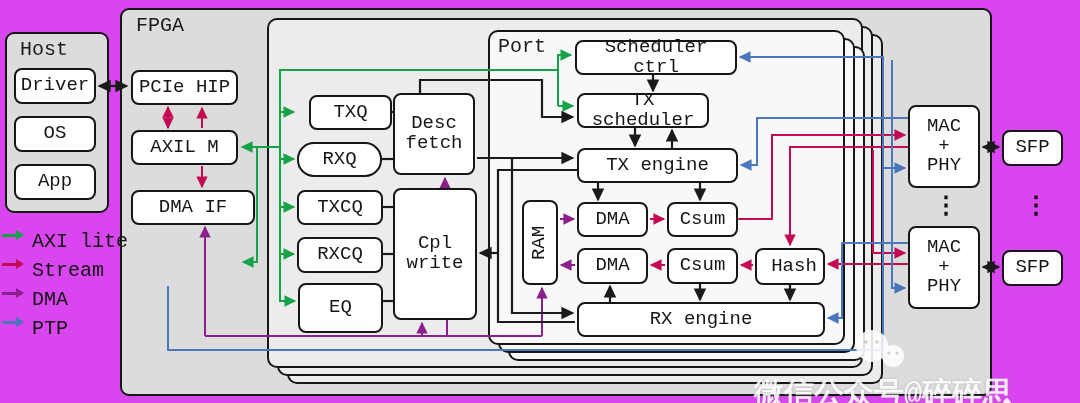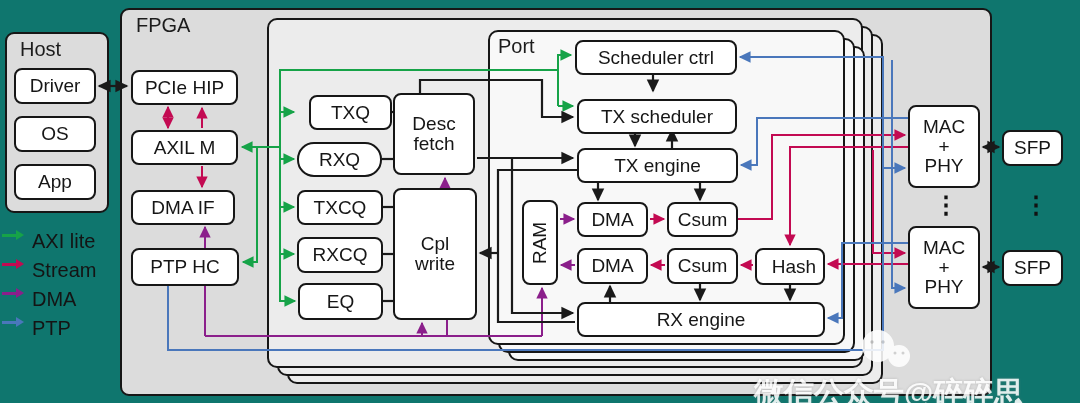--- a/index.html
+++ b/index.html
@@ -1,17 +1,17 @@
 <!DOCTYPE html>
 <html><head>
 <meta charset="utf-8">
 <style>
   html,body{margin:0;padding:0;background:#fff;}
-  .stage{position:relative;width:1080px;height:403px;background:#0f766e;overflow:hidden;
-         font-family:Liberation Sans, sans-serif;color:#1a1a1a;}
+  .stage{position:relative;width:1080px;height:403px;background:#d946ef;overflow:hidden;
+         font-family:Liberation Mono, monospace;color:#1a1a1a;}
   .container{position:absolute;border:2.5px solid #161616;border-radius:9px;box-sizing:border-box;}
   .card{position:absolute;border:2px solid #161616;border-radius:10px;box-sizing:border-box;}
   .box{position:absolute;background:#fff;border:2px solid #161616;border-radius:8px;box-sizing:border-box;
        display:flex;align-items:center;justify-content:center;text-align:center;
        font-size:19px;line-height:1.05;color:#161616;}
   .clabel{position:absolute;font-size:20px;color:#1c1c1c;}
   svg.wires{position:absolute;left:0;top:0;z-index:5;}
   .box,.clabel,.dots,.legend,.watermark{z-index:10;}
   .dots{position:absolute;font-size:24px;font-weight:700;color:#111;letter-spacing:0;}
   .legend{position:absolute;left:2px;top:230px;}
@@ -134,33 +134,32 @@
   <div class="clabel" style="left:136px;top:14px;">FPGA</div>
   <div class="clabel" style="left:20px;top:38px;">Host</div>
   <div class="clabel" style="left:498px;top:35px;">Port</div>
 
   <div class="box" style="left:14px;top:68px;width:82px;height:36px;">Driver</div>
   <div class="box" style="left:14px;top:116px;width:82px;height:36px;text-align:right;">OS</div>
   <div class="box" style="left:14px;top:164px;width:82px;height:36px;">App</div>
 
   <div class="box" style="left:131px;top:70px;width:107px;height:35px;">PCIe HIP</div>
   <div class="box" style="left:131px;top:130px;width:107px;height:35px;">AXIL M</div>
-  <div class="box" style="left:131px;top:190px;width:104px;height:35px;">DMA IF</div>
-  <div class="box" style="left:131px;top:248px;width:108px;height:38px;">PTP HC</div>
+  <div class="box" style="left:131px;top:190px;width:124px;height:35px;">DMA IF</div>
 
   <div class="box" style="left:309px;top:95px;width:83px;height:35px;">TXQ</div>
   <div class="box" style="left:297px;top:142px;width:85px;height:35px;border-radius:17px;">RXQ</div>
   <div class="box" style="left:297px;top:190px;width:86px;height:35px;">TXCQ</div>
   <div class="box" style="left:297px;top:237px;width:86px;height:36px;">RXCQ</div>
-  <div class="box" style="left:298px;top:283px;width:85px;height:37px;">EQ</div>
+  <div class="box" style="left:298px;top:283px;width:85px;height:50px;">EQ</div>
   <div class="box" style="left:393px;top:93px;width:82px;height:82px;padding:9px 10px;">Desc fetch</div>
   <div class="box" style="left:575px;top:40px;width:162px;height:35px;">Scheduler ctrl</div>
 
   <div class="box" style="left:393px;top:188px;width:84px;height:132px;padding:0 12px;">Cpl write</div>
-  <div class="box" style="left:577px;top:99px;width:160px;height:35px;text-align:right;">TX scheduler</div>
+  <div class="box" style="left:577px;top:93px;width:132px;height:35px;">TX scheduler</div>
   <div class="box" style="left:577px;top:148px;width:161px;height:35px;">TX engine</div>
   <div class="box" style="left:522px;top:200px;width:36px;height:85px;">
     <span class="vtext">RAM</span>
   </div>
   <div class="box" style="left:577px;top:202px;width:71px;height:35px;">DMA</div>
   <div class="box" style="left:667px;top:202px;width:71px;height:35px;">Csum</div>
   <div class="box" style="left:577px;top:248px;width:71px;height:36px;">DMA</div>
   <div class="box" style="left:667px;top:248px;width:71px;height:36px;">Csum</div>
   <div class="box" style="left:755px;top:248px;width:70px;height:37px;padding-left:8px;">Hash</div>
   <div class="box" style="left:577px;top:302px;width:248px;height:35px;">RX engine</div>

